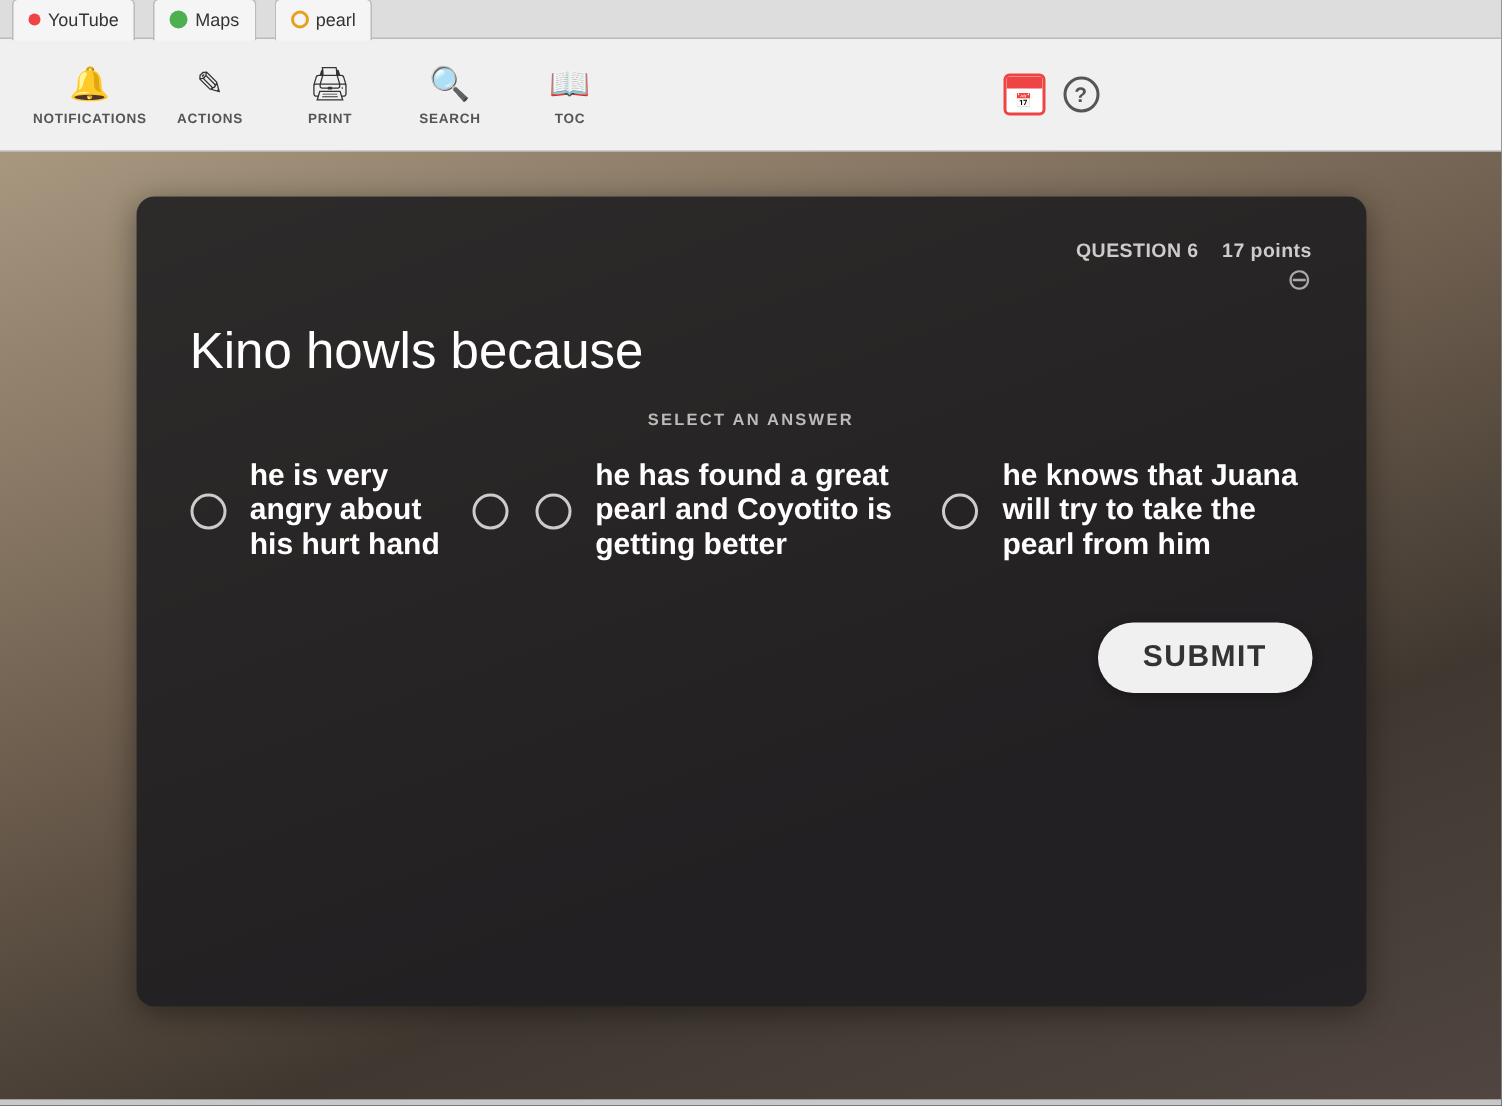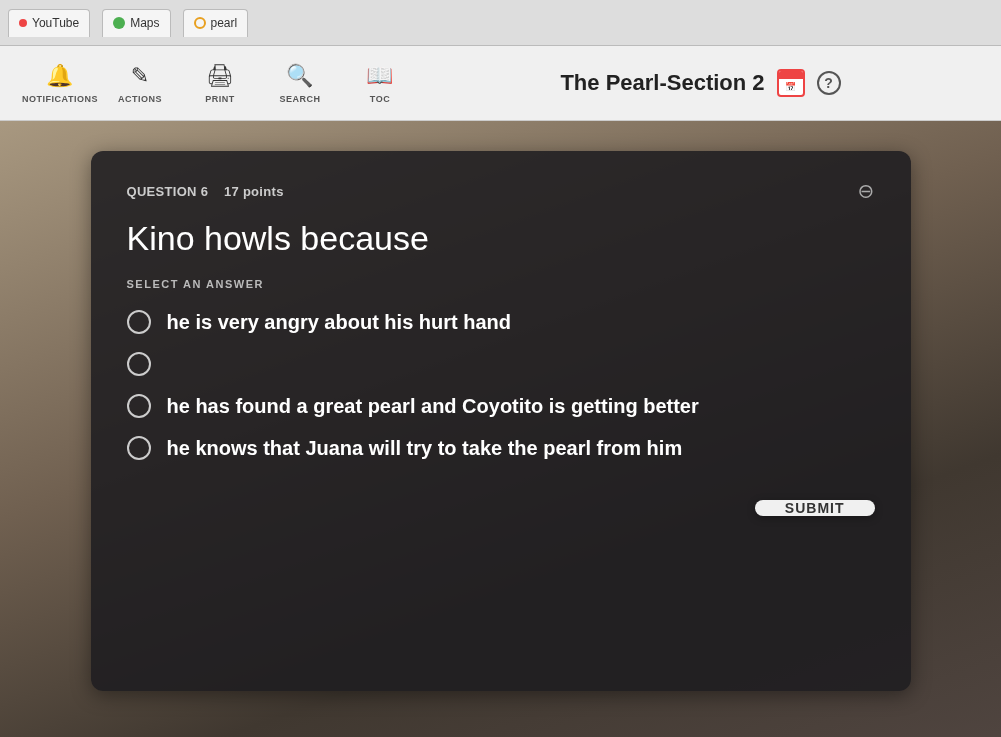--- a/index.html
+++ b/index.html
@@ -8,21 +8,21 @@
       width: 1001px;
       height: 737px;
       background: #c8c8c8;
       font-family: -apple-system, BlinkMacSystemFont, 'Segoe UI', Helvetica, Arial, sans-serif;
       overflow: hidden;
     }
 
     
     .tab-bar {
       background: #ddd;
-      height: 46px;
+      height: 26px;
       display: flex;
       align-items: center;
       padding: 0 8px;
       gap: 12px;
       border-bottom: 1px solid #bbb;
     }
 
     .tab-item {
       display: flex;
       align-items: center;
@@ -182,22 +182,23 @@
       padding: 28px 36px 28px 36px;
       width: 820px;
       min-height: 540px;
       margin-top: 10px;
       box-shadow: 0 4px 20px rgba(0,0,0,0.4);
     }
 
     .question-header {
       display: flex;
       justify-content: space-between;
-      align-items: center;
+      align-items: flex-end;
       margin-bottom: 16px;
+      flex-direction: column;
     }
 
     .question-meta {
       font-size: 13px;
       color: #ccc;
       font-weight: 600;
       letter-spacing: 0.3px;
     }
 
     .pin-icon {
@@ -214,25 +215,26 @@
       margin-bottom: 20px;
     }
 
     .select-answer-label {
       font-size: 11px;
       font-weight: 800;
       color: #bbb;
       letter-spacing: 1.5px;
       text-transform: uppercase;
       margin-bottom: 20px;
+      text-align: center;
     }
 
     .answer-options {
       display: flex;
-      flex-direction: column;
+      flex-direction: row;
       gap: 18px;
       margin-bottom: 32px;
     }
 
     .answer-option {
       display: flex;
       align-items: center;
       gap: 16px;
       cursor: pointer;
     }
@@ -257,22 +259,22 @@
       display: flex;
       justify-content: flex-end;
       padding-top: 8px;
     }
 
     .submit-btn {
       background: #f0f0f0;
       color: #333;
       border: none;
       border-radius: 24px;
-      padding: 0 30px;
-      font-size: 14px;
+      padding: 12px 30px;
+      font-size: 20px;
       font-weight: 700;
       letter-spacing: 1px;
       text-transform: uppercase;
       cursor: pointer;
       box-shadow: 0 2px 8px rgba(0,0,0,0.3);
     }
 
     
     .toc-icon {
       font-size: 22px;
@@ -312,21 +314,20 @@
   <div class="toolbar-item">
     <span class="toolbar-item-icon">🔍</span>
     <span class="toolbar-item-label">SEARCH</span>
   </div>
   <div class="toolbar-item">
     <span class="toolbar-item-icon toc-icon">📖</span>
     <span class="toolbar-item-label">TOC</span>
   </div>
 
   <div class="toolbar-title">
-    <span>The Pearl-Section 2</span>
     <div class="calendar-icon">
       <div class="calendar-icon-top"></div>
       <div class="calendar-icon-body">📅</div>
     </div>
     <div class="help-circle">?</div>
   </div>
 </div>
 
 <div class="main-content">
   <div class="bg-silhouette"></div>

